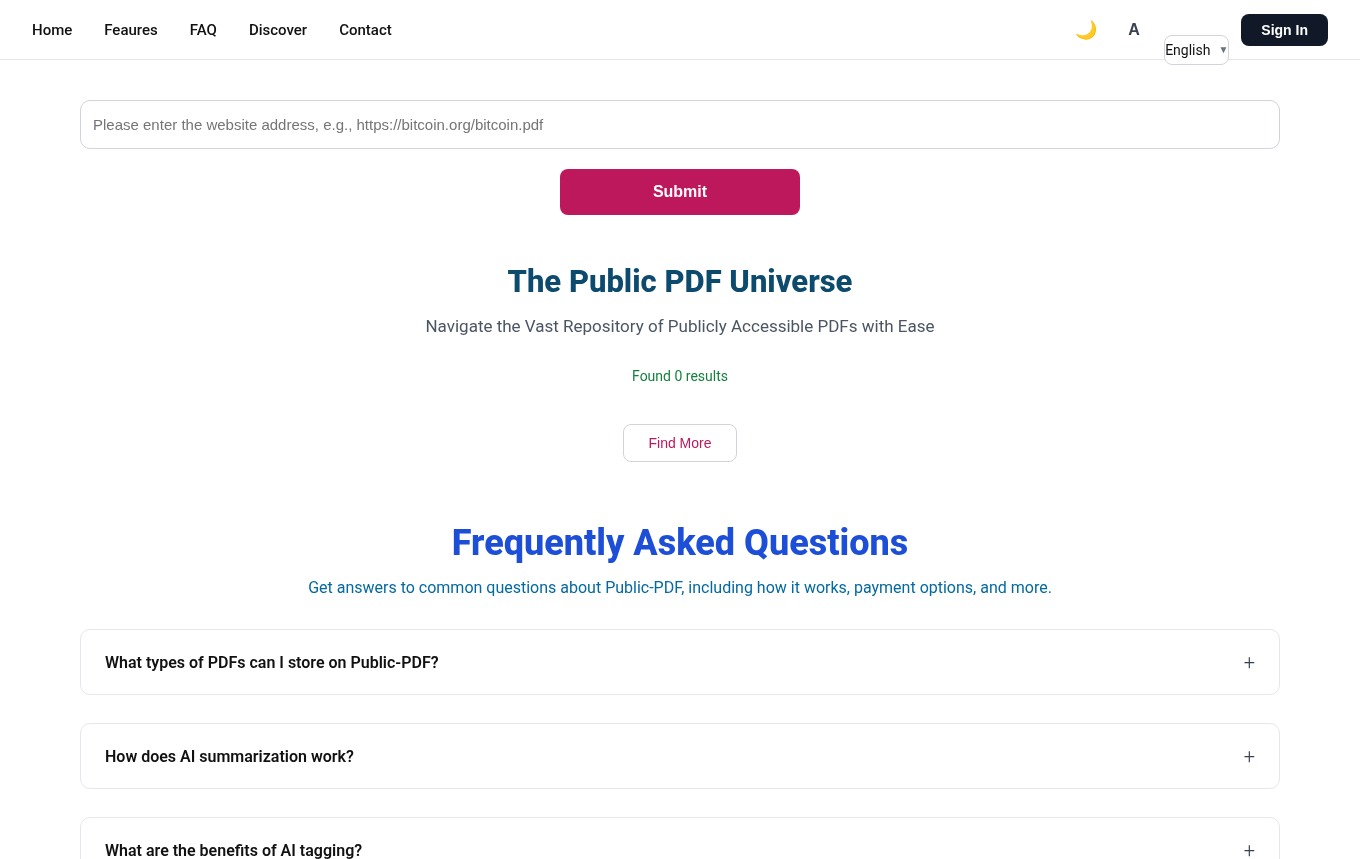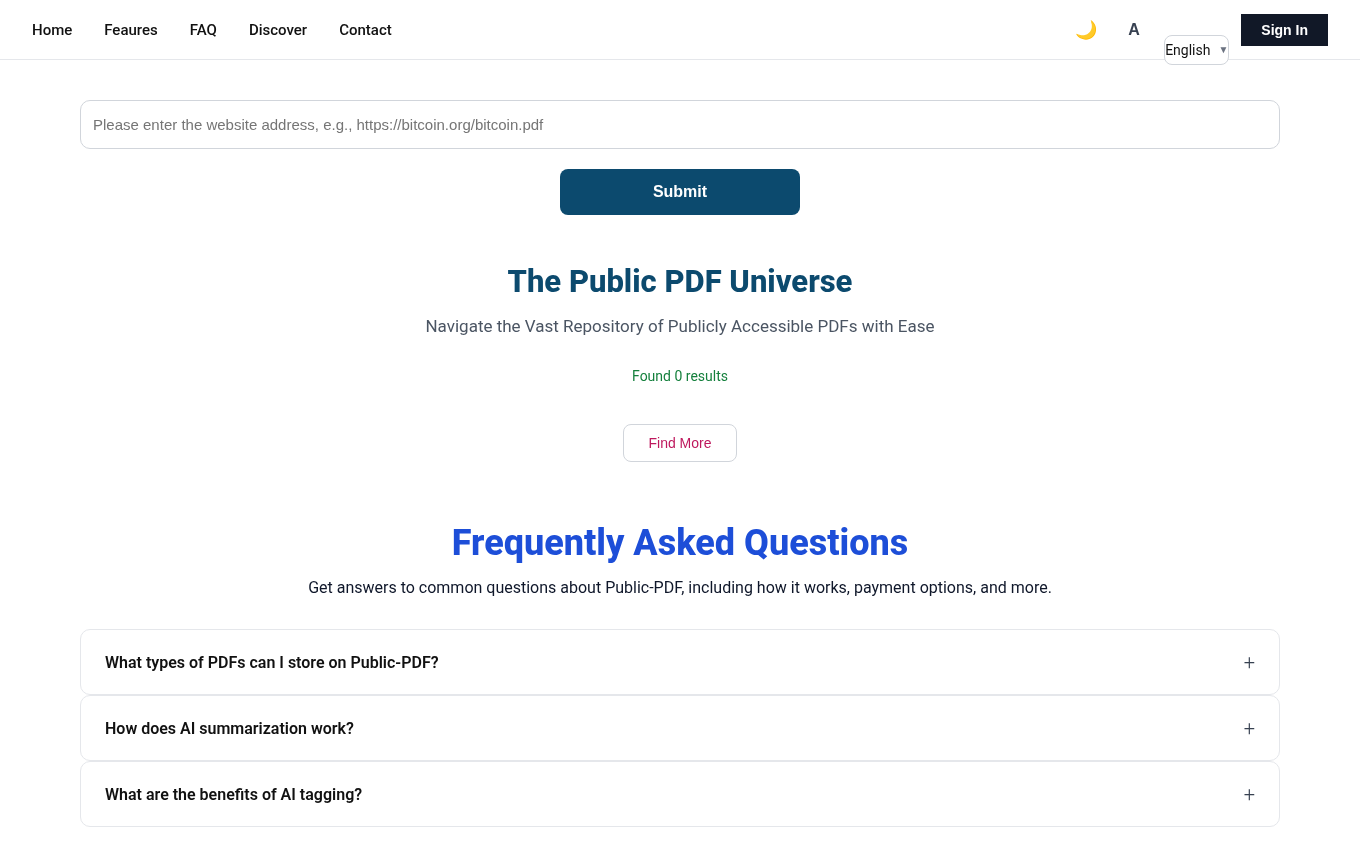--- a/index.html
+++ b/index.html
@@ -75,21 +75,21 @@
 
     .lang-chevron {
       font-size: 10px;
       color: #6b7280;
     }
 
     .signin-btn {
       background-color: #111827;
       color: #ffffff;
       border: none;
-      border-radius: 0;
+      border-radius: 8px;
       padding: 8px 20px;
       font-size: 14px;
       font-weight: 600;
       cursor: pointer;
     }
 
     
     main {
       padding: 40px 80px 60px;
     }
@@ -115,21 +115,21 @@
       background: transparent;
     }
 
     .submit-btn-wrapper {
       display: flex;
       justify-content: center;
       margin-top: 20px;
     }
 
     .submit-btn {
-      background-color: #0c4a6e;
+      background-color: #be185d;
       color: #ffffff;
       border: none;
       border-radius: 8px;
       padding: 14px 60px;
       font-size: 16px;
       font-weight: 600;
       cursor: pointer;
       min-width: 240px;
     }
 
@@ -218,30 +218,30 @@
     .faq-title {
       font-size: 36px;
       font-weight: 800;
       text-align: center;
       color: #1d4ed8;
       margin-bottom: 14px;
     }
 
     .faq-subtitle {
       font-size: 16px;
-      color: #0f172a;
+      color: #0369a1;
       text-align: center;
       margin-bottom: 32px;
     }
 
     .faq-item {
       border: 1px solid #e5e7eb;
       border-radius: 10px;
       padding: 20px 24px;
-      margin-bottom: 0;
+      margin-bottom: 28px;
       display: flex;
       align-items: center;
       justify-content: space-between;
       cursor: pointer;
     }
 
     .faq-question {
       font-size: 16px;
       font-weight: 600;
       color: #111111;

